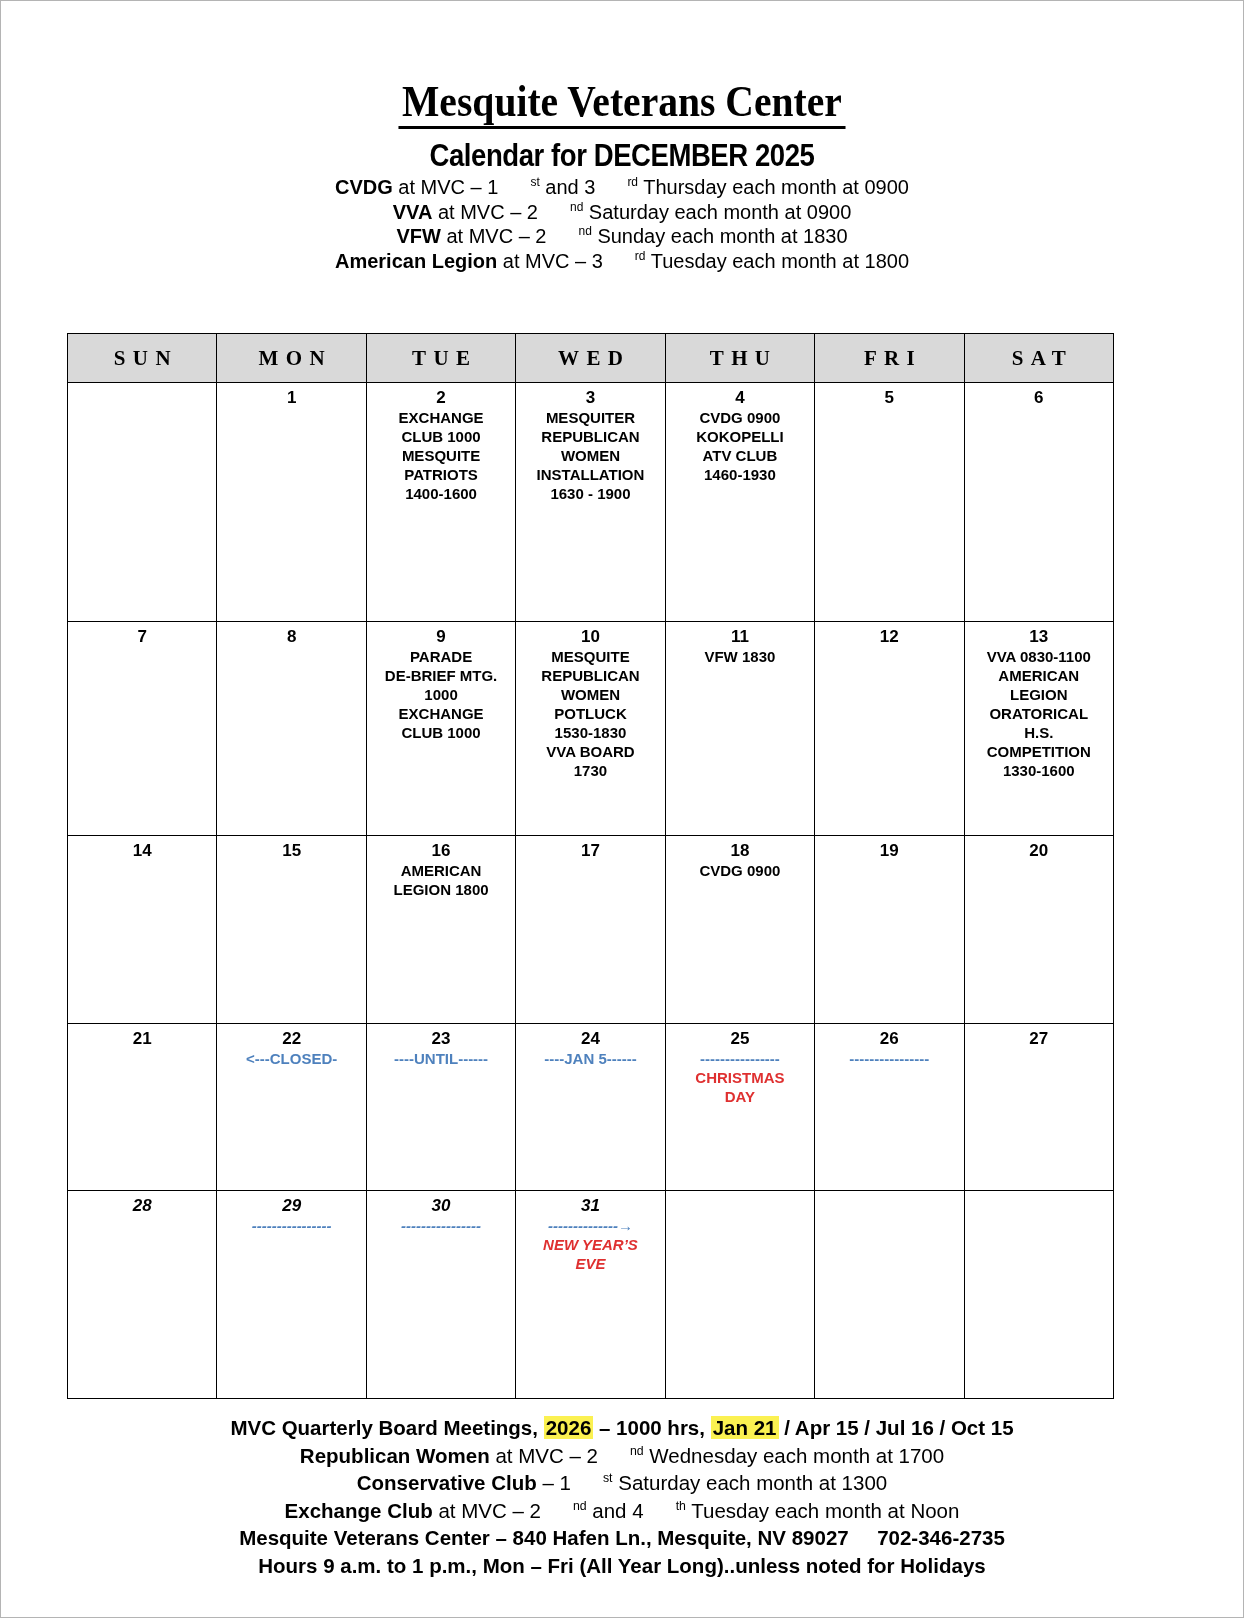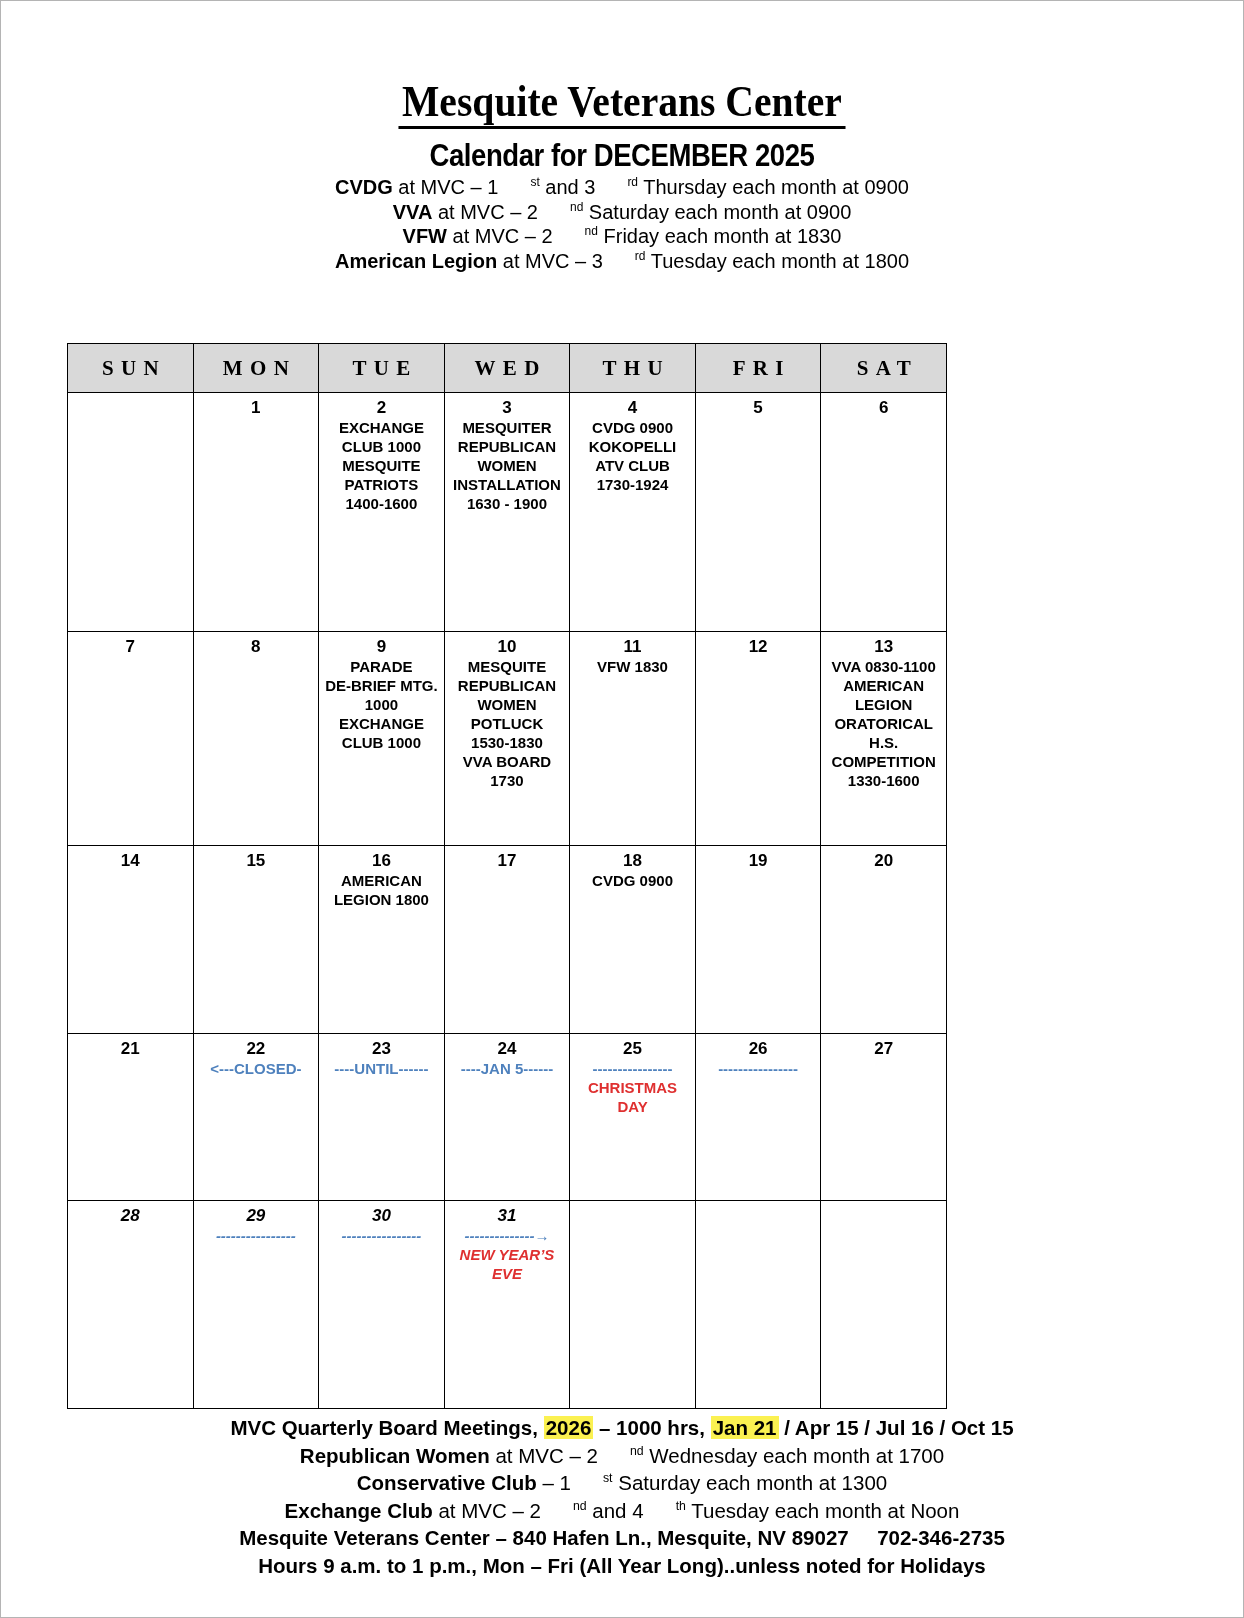--- a/index.html
+++ b/index.html
@@ -25,21 +25,21 @@
     letter-spacing:-0.5px;
   }
   .info-lines { position:absolute; top:174px; left:0; width:100%; text-align:center; }
   .info-line { font-size:20px; line-height:24.5px; }
   .b { font-weight:700; }
   sup { font-size:0.6em; line-height:0; vertical-align:super;margin-left:32px; }
   .hl { background:var(--highlight_yellow); padding:0 2px; }
 
   
   table.cal {
-    position:absolute; left:66px; top:342px; width:880px;
+    position:absolute; left:66px; top:332px; width:1047px;
     border-collapse:collapse; table-layout:fixed;
   }
   table.cal th, table.cal td { border:1.5px solid #000; }
   table.cal th {
     height:46px; background:var(--header_bg);
     font-family:"Liberation Serif", serif; font-weight:700; font-size:21px;
     letter-spacing:0.35em; text-indent:0.35em; text-align:center;
   }
   table.cal td { vertical-align:top; padding:5px 4px 0 4px; }
   tr.week-1 td { height:233px; }
@@ -70,21 +70,21 @@
 <div class="page">
 
   <div class="doc-header">
     <div class="doc-title">Mesquite Veterans Center</div>
     <div class="doc-subtitle">Calendar for DECEMBER 2025</div>
   </div>
 
   <div class="info-lines">
     <div class="info-line"><span class="b">CVDG</span><span> at MVC – 1</span><sup>st</sup><span> and 3</span><sup>rd</sup><span> Thursday each month at 0900</span></div>
     <div class="info-line"><span class="b">VVA</span><span> at MVC – 2</span><sup>nd</sup><span> Saturday each month at 0900</span></div>
-    <div class="info-line"><span class="b">VFW</span><span> at MVC – 2</span><sup>nd</sup><span> Friday each month at 1830</span></div>
+    <div class="info-line"><span class="b">VFW</span><span> at MVC – 2</span><sup>nd</sup><span> Sunday each month at 1830</span></div>
     <div class="info-line"><span class="b">American Legion</span><span> at MVC – 3</span><sup>rd</sup><span> Tuesday each month at 1800</span></div>
   </div>
 
   <table class="cal">
     <thead>
         <tr>
           <th>SUN</th>
           <th>MON</th>
           <th>TUE</th>
           <th>WED</th>
@@ -113,21 +113,21 @@
 REPUBLICAN
 WOMEN
 INSTALLATION
 1630 - 1900</div>
           </td>
           <td>
             <div class="daynum">4</div>
             <div class="block">CVDG 0900</div>
             <div class="block">KOKOPELLI
 ATV CLUB
-1730-1924</div>
+1460-1930</div>
           </td>
           <td>
             <div class="daynum">5</div>
           </td>
           <td>
             <div class="daynum">6</div>
           </td>
         </tr>
         <tr class="week-2">
           <td>

